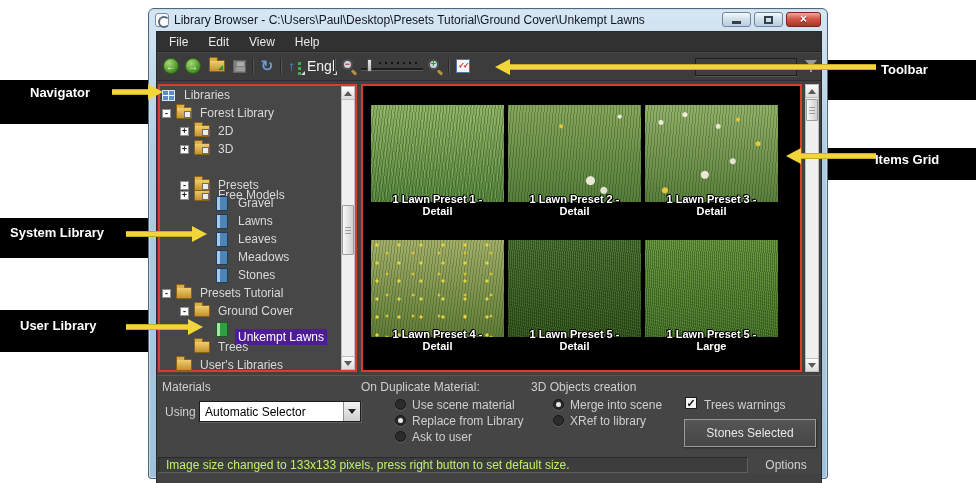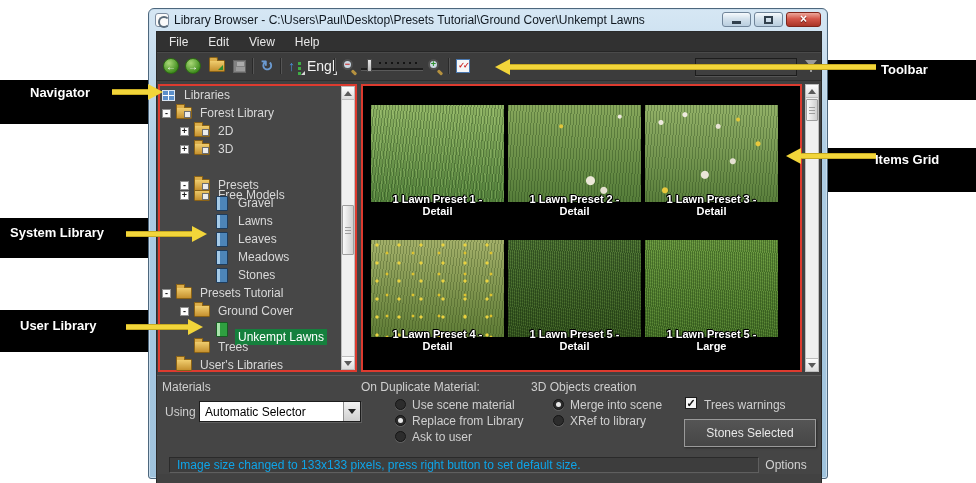--- a/index.html
+++ b/index.html
@@ -88,21 +88,21 @@
   .tfolder { width:16px; height:12px; position:relative; background:linear-gradient(#f0cd6e,#c5912f); border:1px solid #8a6216; border-radius:1px; margin-right:5px; flex:0 0 auto; }
   .tfolder::before { content:""; position:absolute; top:-4px; left:-1px; width:7px; height:3px; background:#dcae4a; border:1px solid #8a6216; border-bottom:none; }
   .tfolder.lock::after { content:""; position:absolute; right:0; bottom:0; width:5px; height:5px; background:#ececec; border:1px solid #6e6e6e; }
   .book { width:12px; height:15px; border:1px solid #1e3c5c; border-radius:1px; margin-right:7px; flex:0 0 auto;
           background:linear-gradient(90deg,#a6cbe8 0 3px,#4d85b8 3px); }
   .book.green { border-color:#175c22; background:linear-gradient(90deg,#a8e3ab 0 3px,#2fa040 3px); }
   .gridicon { width:13px; height:11px; position:relative; background:#5b8fc9; border:1px solid #d8e4f0; margin-right:6px; flex:0 0 auto; }
   .gridicon::before { content:""; position:absolute; left:0; right:0; top:4px; height:1px; background:#fff; }
   .gridicon::after  { content:""; position:absolute; top:0; bottom:0; left:5px; width:1px; background:#fff; }
   .tlabel { padding:1px 3px; }
-  .trow.selected .tlabel { background:#15803d; color:#fff;margin-top:16px; }
+  .trow.selected .tlabel { background:#4c1d95; color:#fff;margin-top:16px; }
 
   
   .vscroll { position:absolute; width:14px; background:#f0f0f0; border:1px solid #bdbdbd; }
   .sarrow { position:absolute; left:0; width:12px; height:13px; background:linear-gradient(#fdfdfd,#dcdcdc); border-bottom:1px solid #bdbdbd; display:flex; align-items:center; justify-content:center; }
   .sarrow.down { border-top:1px solid #bdbdbd; border-bottom:none; }
   .sarrow::before { content:""; width:0; height:0; border-left:4px solid transparent; border-right:4px solid transparent; }
   .sarrow.up::before { border-bottom:5px solid #5a5a5a; }
   .sarrow.down::before { border-top:5px solid #5a5a5a; }
   .sthumb { position:absolute; left:0; width:12px; background:linear-gradient(90deg,#fafafa,#cfcfcf); border:1px solid #9e9e9e; border-radius:1px; }
   .sthumb::before { content:""; position:absolute; left:2px; right:2px; top:50%; height:1px; background:#9e9e9e; box-shadow:0 -3px 0 #9e9e9e, 0 3px 0 #9e9e9e; }
@@ -157,39 +157,39 @@
   #material-combo .cbtn { width:17px; height:100%; background:linear-gradient(#f2f2f2,#cfcfcf); border-left:1px solid #8e8e8e; display:flex; align-items:center; justify-content:center; }
   #material-combo .cbtn::before { content:""; border-left:4px solid transparent; border-right:4px solid transparent; border-top:5px solid #222; }
   .radio { position:absolute; width:11px; height:11px; border-radius:50%; background:#2c2c2c; border:1px solid #151515; box-shadow:0 1px 0 #5d5d5d; }
   .radio.sel::before { content:""; position:absolute; left:2px; top:2px; width:5px; height:5px; border-radius:50%; background:#e9e9e9; }
   .checkbox { position:absolute; width:12px; height:12px; background:#f5f5f5; border:1px solid #1c1c1c; color:#111; font-size:11px; font-weight:bold; line-height:10px; text-align:center; }
   .checkbox.on::before { content:"\2713"; }
   #import-btn { position:absolute; left:527px; top:386px; width:132px; height:28px; background:linear-gradient(#555,#464646); border:1px solid #9a9a9a; box-shadow:1px 1px 2px #2a2a2a; color:#e8e8e8; font-size:12px; display:flex; align-items:center; justify-content:center; }
 
   
   #statusbar { position:absolute; left:0; top:424px; width:100%; height:18px; background:#454545; }
-  #status-field { position:absolute; left:12px; top:1px; width:590px; height:16px; background:#3d3d3d; border:1px solid #2a2a2a; border-bottom-color:#5f5f5f; border-right-color:#5f5f5f; color:#0ea5e9; font-size:12px; line-height:14px; padding-left:7px; white-space:nowrap; overflow:hidden; }
+  #status-field { position:absolute; left:1px; top:1px; width:590px; height:16px; background:#3d3d3d; border:1px solid #2a2a2a; border-bottom-color:#5f5f5f; border-right-color:#5f5f5f; color:#bef264; font-size:12px; line-height:14px; padding-left:7px; white-space:nowrap; overflow:hidden; }
   #status-options { position:absolute; left:604px; top:2px; width:50px; color:#d2d2d2; font-size:12px; text-align:center; }
 </style>
 </head>
 <body>
 
 <div class="callout" style="left:0;top:80px;width:148px;height:44px;">
   <span class="ctext" style="left:30px;top:5px;">Navigator</span>
 </div>
 <div class="callout" style="left:0;top:218px;width:148px;height:40px;text-decoration:underline;">
   <span class="ctext" style="left:10px;top:7px;">System Library</span>
 </div>
 <div class="callout" style="left:0;top:310px;width:148px;height:42px;">
   <span class="ctext" style="left:20px;top:8px;">User Library</span>
 </div>
 <div class="callout" style="left:828px;top:60px;width:148px;height:40px;">
   <span class="ctext" style="left:53px;top:2px;">Toolbar</span>
 </div>
-<div class="callout" style="left:828px;top:148px;width:148px;height:44px;padding-left:40px;">
+<div class="callout" style="left:828px;top:148px;width:148px;height:32px;padding-left:40px;">
   <span class="ctext" style="left:47px;top:4px;">Items Grid</span>
 </div>
 
 <div class="arrowbar" style="left:112px;top:89px;width:36px;"></div>
 <div class="ahead right" style="left:148px;top:84px;"></div>
 
 <div class="arrowbar" style="left:126px;top:231px;width:66px;"></div>
 <div class="ahead right" style="left:192px;top:226px;"></div>
 
 <div class="arrowbar" style="left:126px;top:324px;width:62px;"></div>

